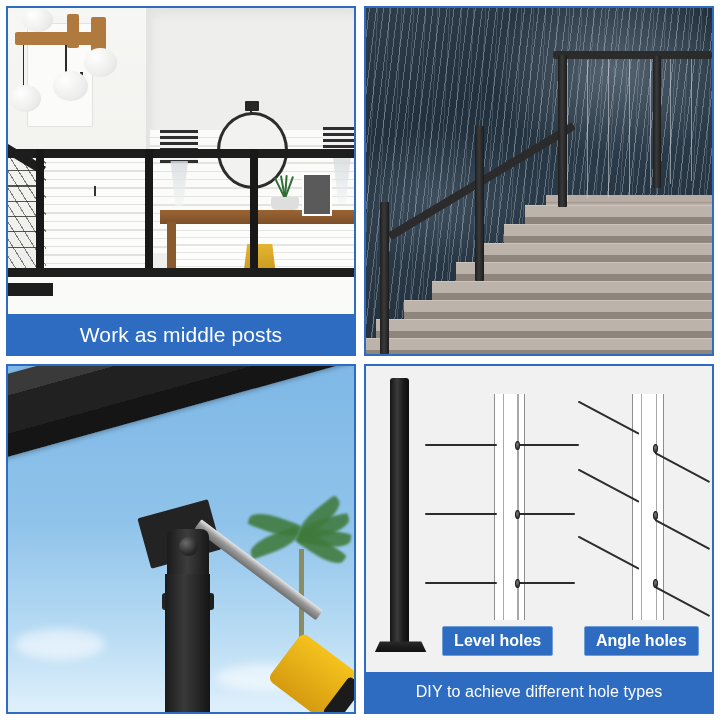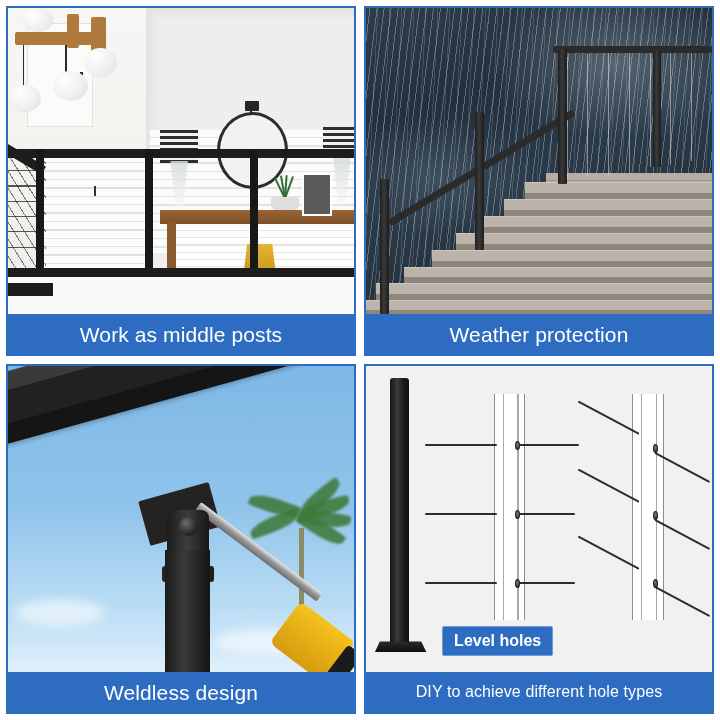--- a/index.html
+++ b/index.html
@@ -286,21 +286,20 @@
       <div class="pcable" style="left:94%;top:14%;height:36%;"></div>
 
       <div class="hrail" style="left:54%;top:12.5%;width:46%;height:2.2%;"></div>
       <div class="hrail" style="left:-2%;top:33%;width:62%;height:2.4%;transform:rotate(-31deg);transform-origin:right center;"></div>
       <div class="vpost" style="left:55.5%;top:13.5%;width:2.6%;height:44%;"></div>
       <div class="vpost" style="left:31.5%;top:34%;width:2.6%;height:45%;"></div>
       <div class="vpost" style="left:4%;top:56%;width:2.6%;height:44%;"></div>
       <div class="vpost" style="left:83%;top:14%;width:2.4%;height:38%;"></div>
 
     </div>
-    <div class="caption">Weather protection</div>
   </div>
 
   <div class="panel">
     <div class="media p3">
       <div class="bgsky"></div>
       <div class="cloud" style="left:2%;top:76%;width:26%;height:9%;"></div>
       <div class="cloud" style="left:60%;top:86%;width:30%;height:8%;"></div>
 
       <div class="frond" style="transform:rotate(-38deg)"></div>
       <div class="frond" style="transform:rotate(-14deg)"></div>
@@ -312,21 +311,20 @@
 
       <div class="beam"></div>
       <div class="bracket"></div>
       <div class="shaft"></div>
       <div class="handle"></div>
       <div class="joint"></div>
       <div class="bolt"></div>
       <div class="collar"></div>
       <div class="post3"></div>
     </div>
-    <div class="caption">Weldless design</div>
   </div>
 
   <div class="panel">
     <div class="media p4">
       <div class="bg4"></div>
 
       <div class="bpost"></div>
       <div class="bplate"></div>
 
       <div class="wpost" style="left:37%;"></div>
@@ -345,17 +343,18 @@
       <div class="cab" style="left:83.5%;top:28%;width:18%;transform:rotate(28deg);transform-origin:left center;"></div>
       <div class="hole" style="left:83%;top:25.5%;"></div>
       <div class="cab" style="left:59%;top:44%;width:20%;transform:rotate(28deg);transform-origin:right center;"></div>
       <div class="cab" style="left:83.5%;top:50%;width:18%;transform:rotate(28deg);transform-origin:left center;"></div>
       <div class="hole" style="left:83%;top:47.5%;"></div>
       <div class="cab" style="left:59%;top:66%;width:20%;transform:rotate(28deg);transform-origin:right center;"></div>
       <div class="cab" style="left:83.5%;top:72%;width:18%;transform:rotate(28deg);transform-origin:left center;"></div>
       <div class="hole" style="left:83%;top:69.5%;"></div>
 
       <div class="lbl" style="left:22%;top:85%;">Level holes</div>
+      <div class="lbl" style="left:63%;top:85%;">Angle holes</div>
     </div>
     <div class="caption small">DIY to achieve different hole types</div>
   </div>
 
 </div>
 
 </body></html>

